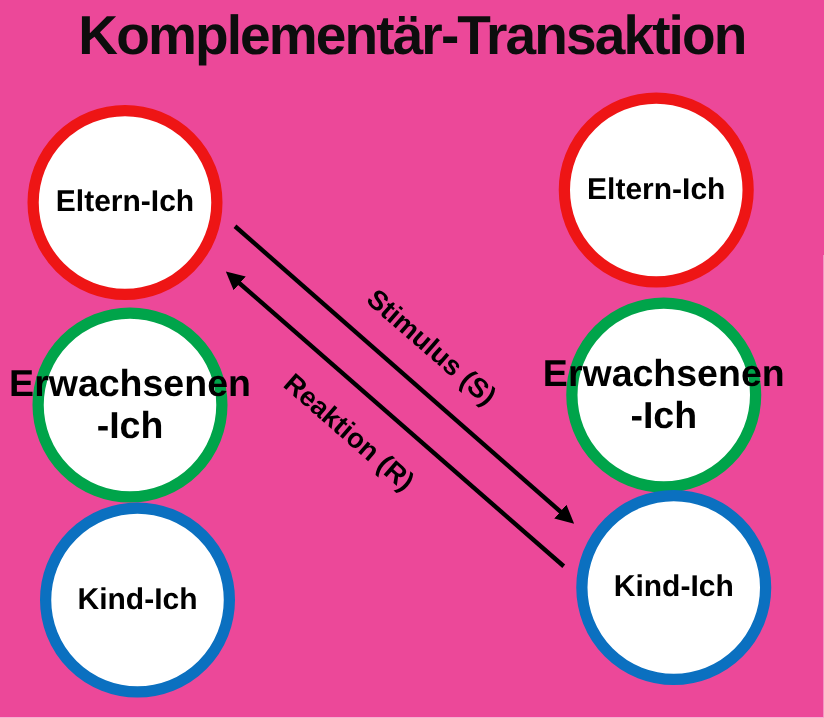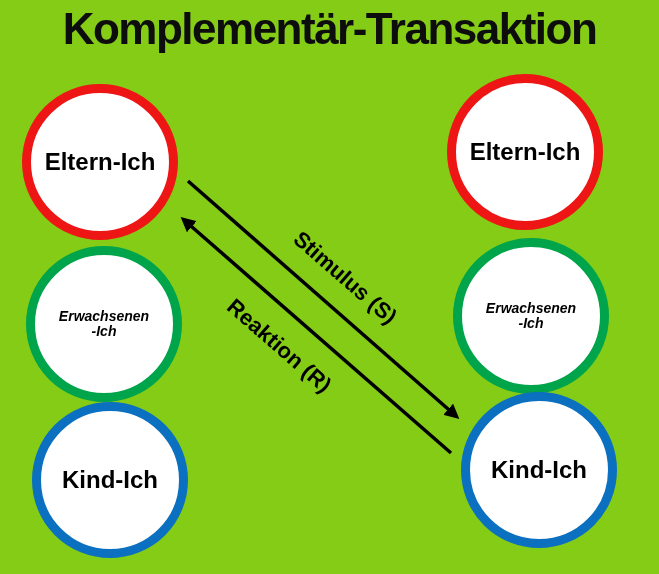--- a/index.html
+++ b/index.html
@@ -5,21 +5,21 @@
   html, body {
     margin: 0;
     padding: 0;
     background: #ffffff;
     font-family: "Liberation Sans", sans-serif;
   }
   .canvas {
     position: relative;
     width: 659px;
     height: 574px;
-    background: #84cc16;
+    background: #ec4899;
     overflow: hidden;
   }
   .title {
     position: absolute;
     top: 4px;
     left: 0;
     width: 100%;
     margin: 0;
     text-align: center;
     font-size: 44px;
@@ -43,21 +43,21 @@
     font-weight: bold;
     font-size: 24px;
     color: #000000;
     line-height: 1.1;
     white-space: nowrap;
   }
   .circle.red   { border: 9px solid #ee1515; justify-content: center; }
   .circle.green { border: 9px solid #00a44a; }
   .circle.blue  { border: 9px solid #0b70c0; }
 
-  .circle.erw { font-size: 14px; font-style: italic; }
+  .circle.erw { font-size: 30px; }
 
   #left-eltern   { left: 22px;  top: 84px;  }
   #left-erw      { left: 26px;  top: 246px; }
   #left-kind     { left: 32px;  top: 402px; }
   #right-eltern  { left: 447px; top: 74px;  }
   #right-erw     { left: 453px; top: 238px; }
   #right-kind    { left: 461px; top: 392px; }
 
   .arrow-layer {
     position: absolute;

